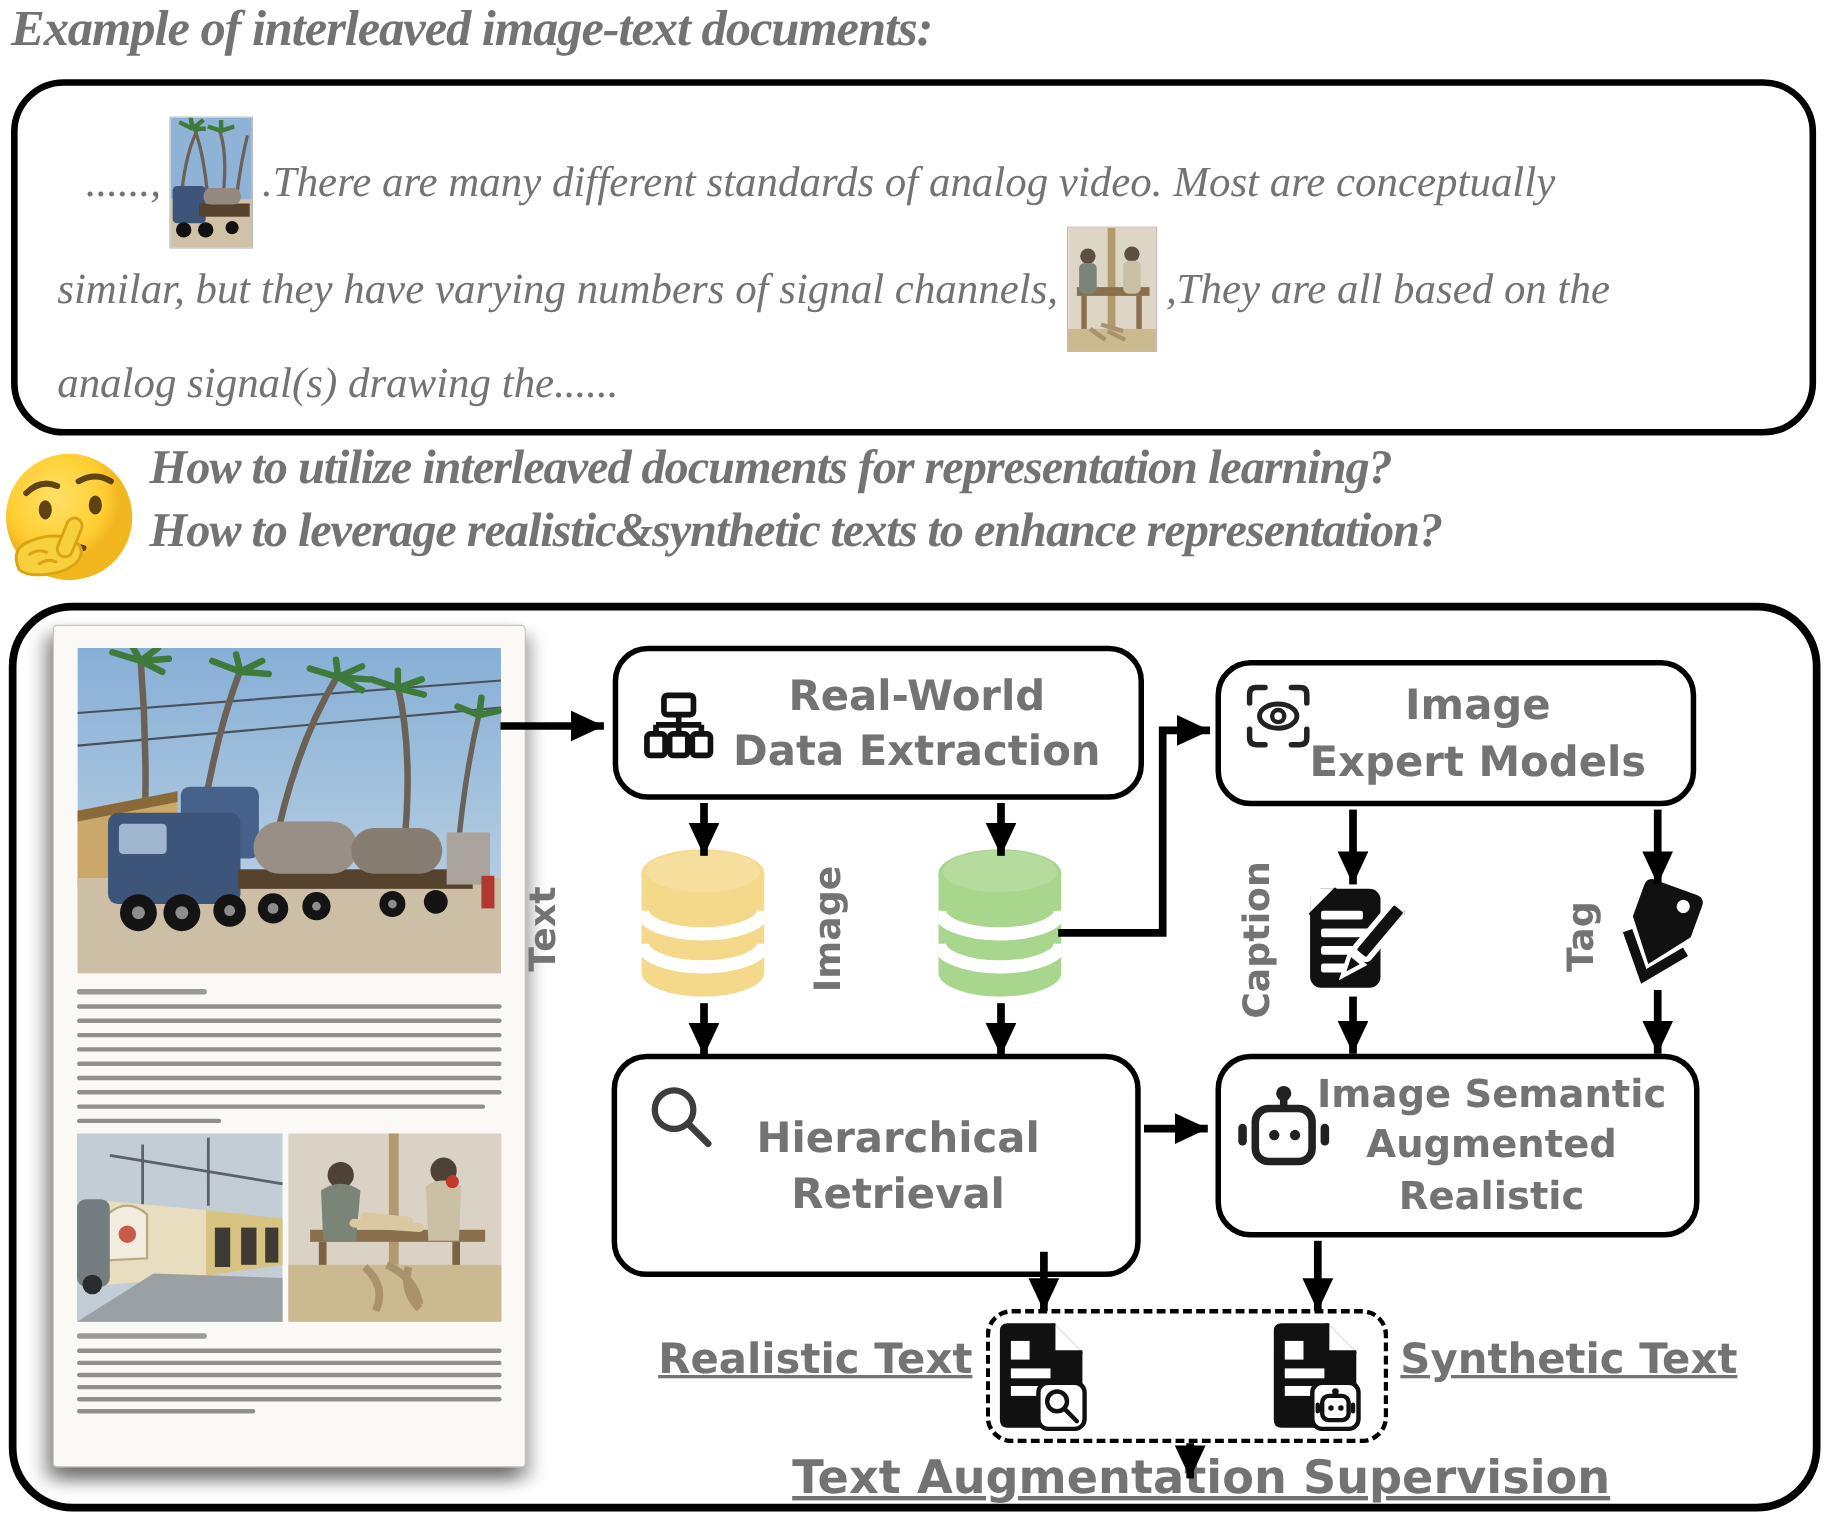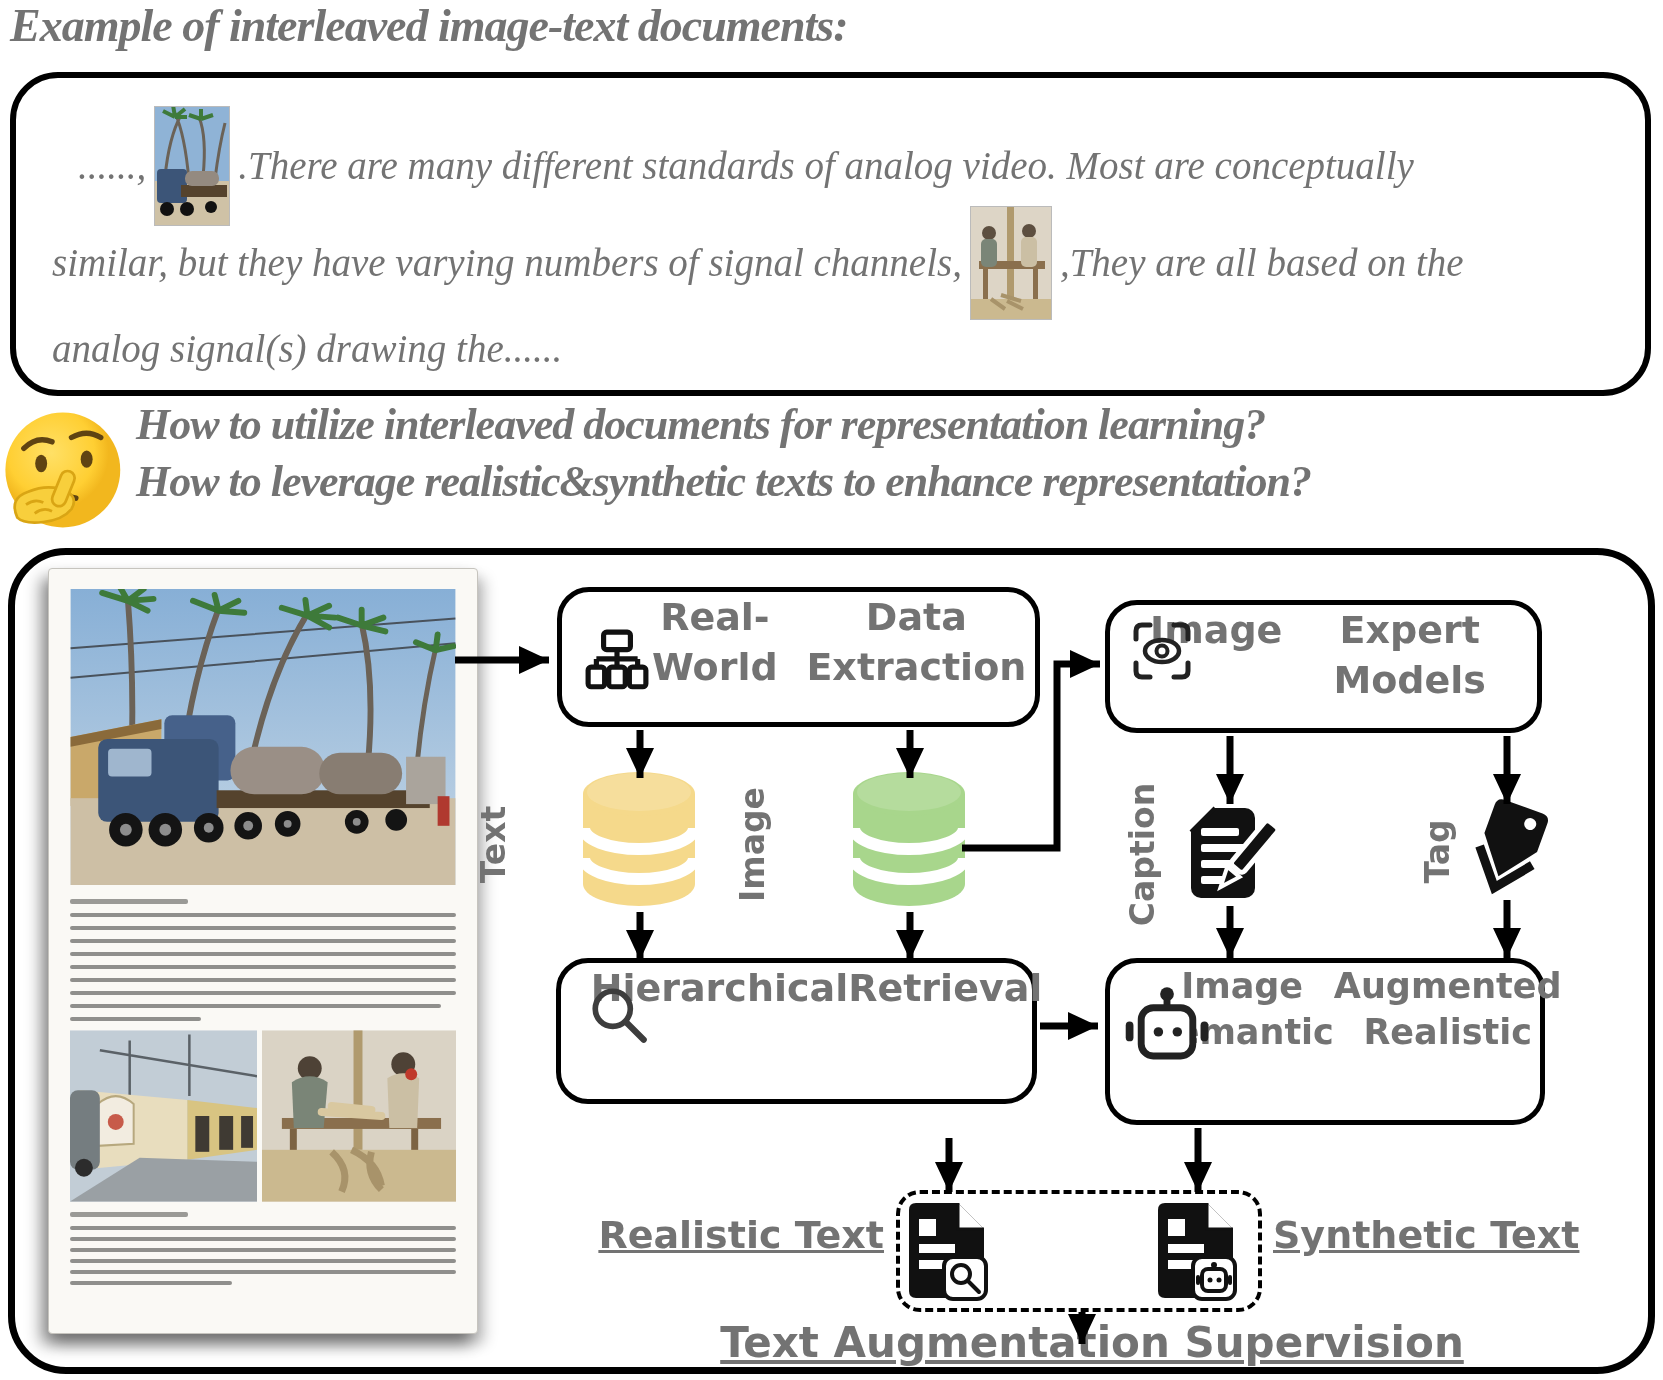--- a/index.html
+++ b/index.html
@@ -15,26 +15,26 @@
   .dl2{left:36px;top:128px;}
   .dl3{left:36px;top:248px;text-align:right;}
   .thumb{flex:0 0 auto;border:1px solid #bbb;}
   
   .q-emoji{position:absolute;left:0px;top:402px;width:130px;height:136px;}
   .q-lines{position:absolute;left:136px;top:396px;font:bold italic 44px/1.3 "Liberation Serif",serif;letter-spacing:-1px;white-space:nowrap;}
   
   .flow-box{position:absolute;left:8px;top:548px;width:1647px;height:826px;box-sizing:border-box;
             border:7px solid #000;border-radius:58px;background:#fff;}
   .node{position:absolute;box-sizing:border-box;border:5px solid #000;border-radius:32px;background:#fff;
-        display:flex;flex-direction:row;justify-content:center;text-align:center;
+        display:flex;flex-direction:column;justify-content:center;text-align:center;
         font-weight:bold;line-height:1.32;}
   .node .ic{position:absolute;}
   .n-realworld{left:542px;top:32px;width:483px;height:140px;font-size:38px;padding-left:70px;}
   .n-vision{left:1090px;top:45px;width:437px;height:133px;font-size:38px;padding-left:40px;}
-  .n-hier{left:541px;top:403px;width:481px;height:146px;font-size:38px;padding-left:40px;}
+  .n-hier{left:541px;top:403px;width:481px;height:203px;font-size:38px;padding-left:40px;}
   .n-sem{left:1090px;top:403px;width:440px;height:167px;font-size:35px;padding-left:62px;}
   .rot-label{position:absolute;font-weight:bold;font-size:33px;text-align:center;transform:rotate(-90deg);white-space:nowrap;}
   .db{position:absolute;width:112px;height:142px;}
   .side-label{position:absolute;font-weight:bold;white-space:nowrap;text-decoration:underline;}
   .dashed-box{position:absolute;left:881px;top:635px;width:366px;height:122px;box-sizing:border-box;
               border:4px dashed #000;border-radius:24px;background:#fff;}
   .lbl-realistic{left:330px;top:658px;width:539px;text-align:right;font-size:38px;}
   .lbl-synthetic{left:1258px;top:658px;width:420px;text-align:left;font-size:38px;}
   .lbl-supervision{left:667px;top:763px;width:820px;text-align:center;font-size:42px;}
   

